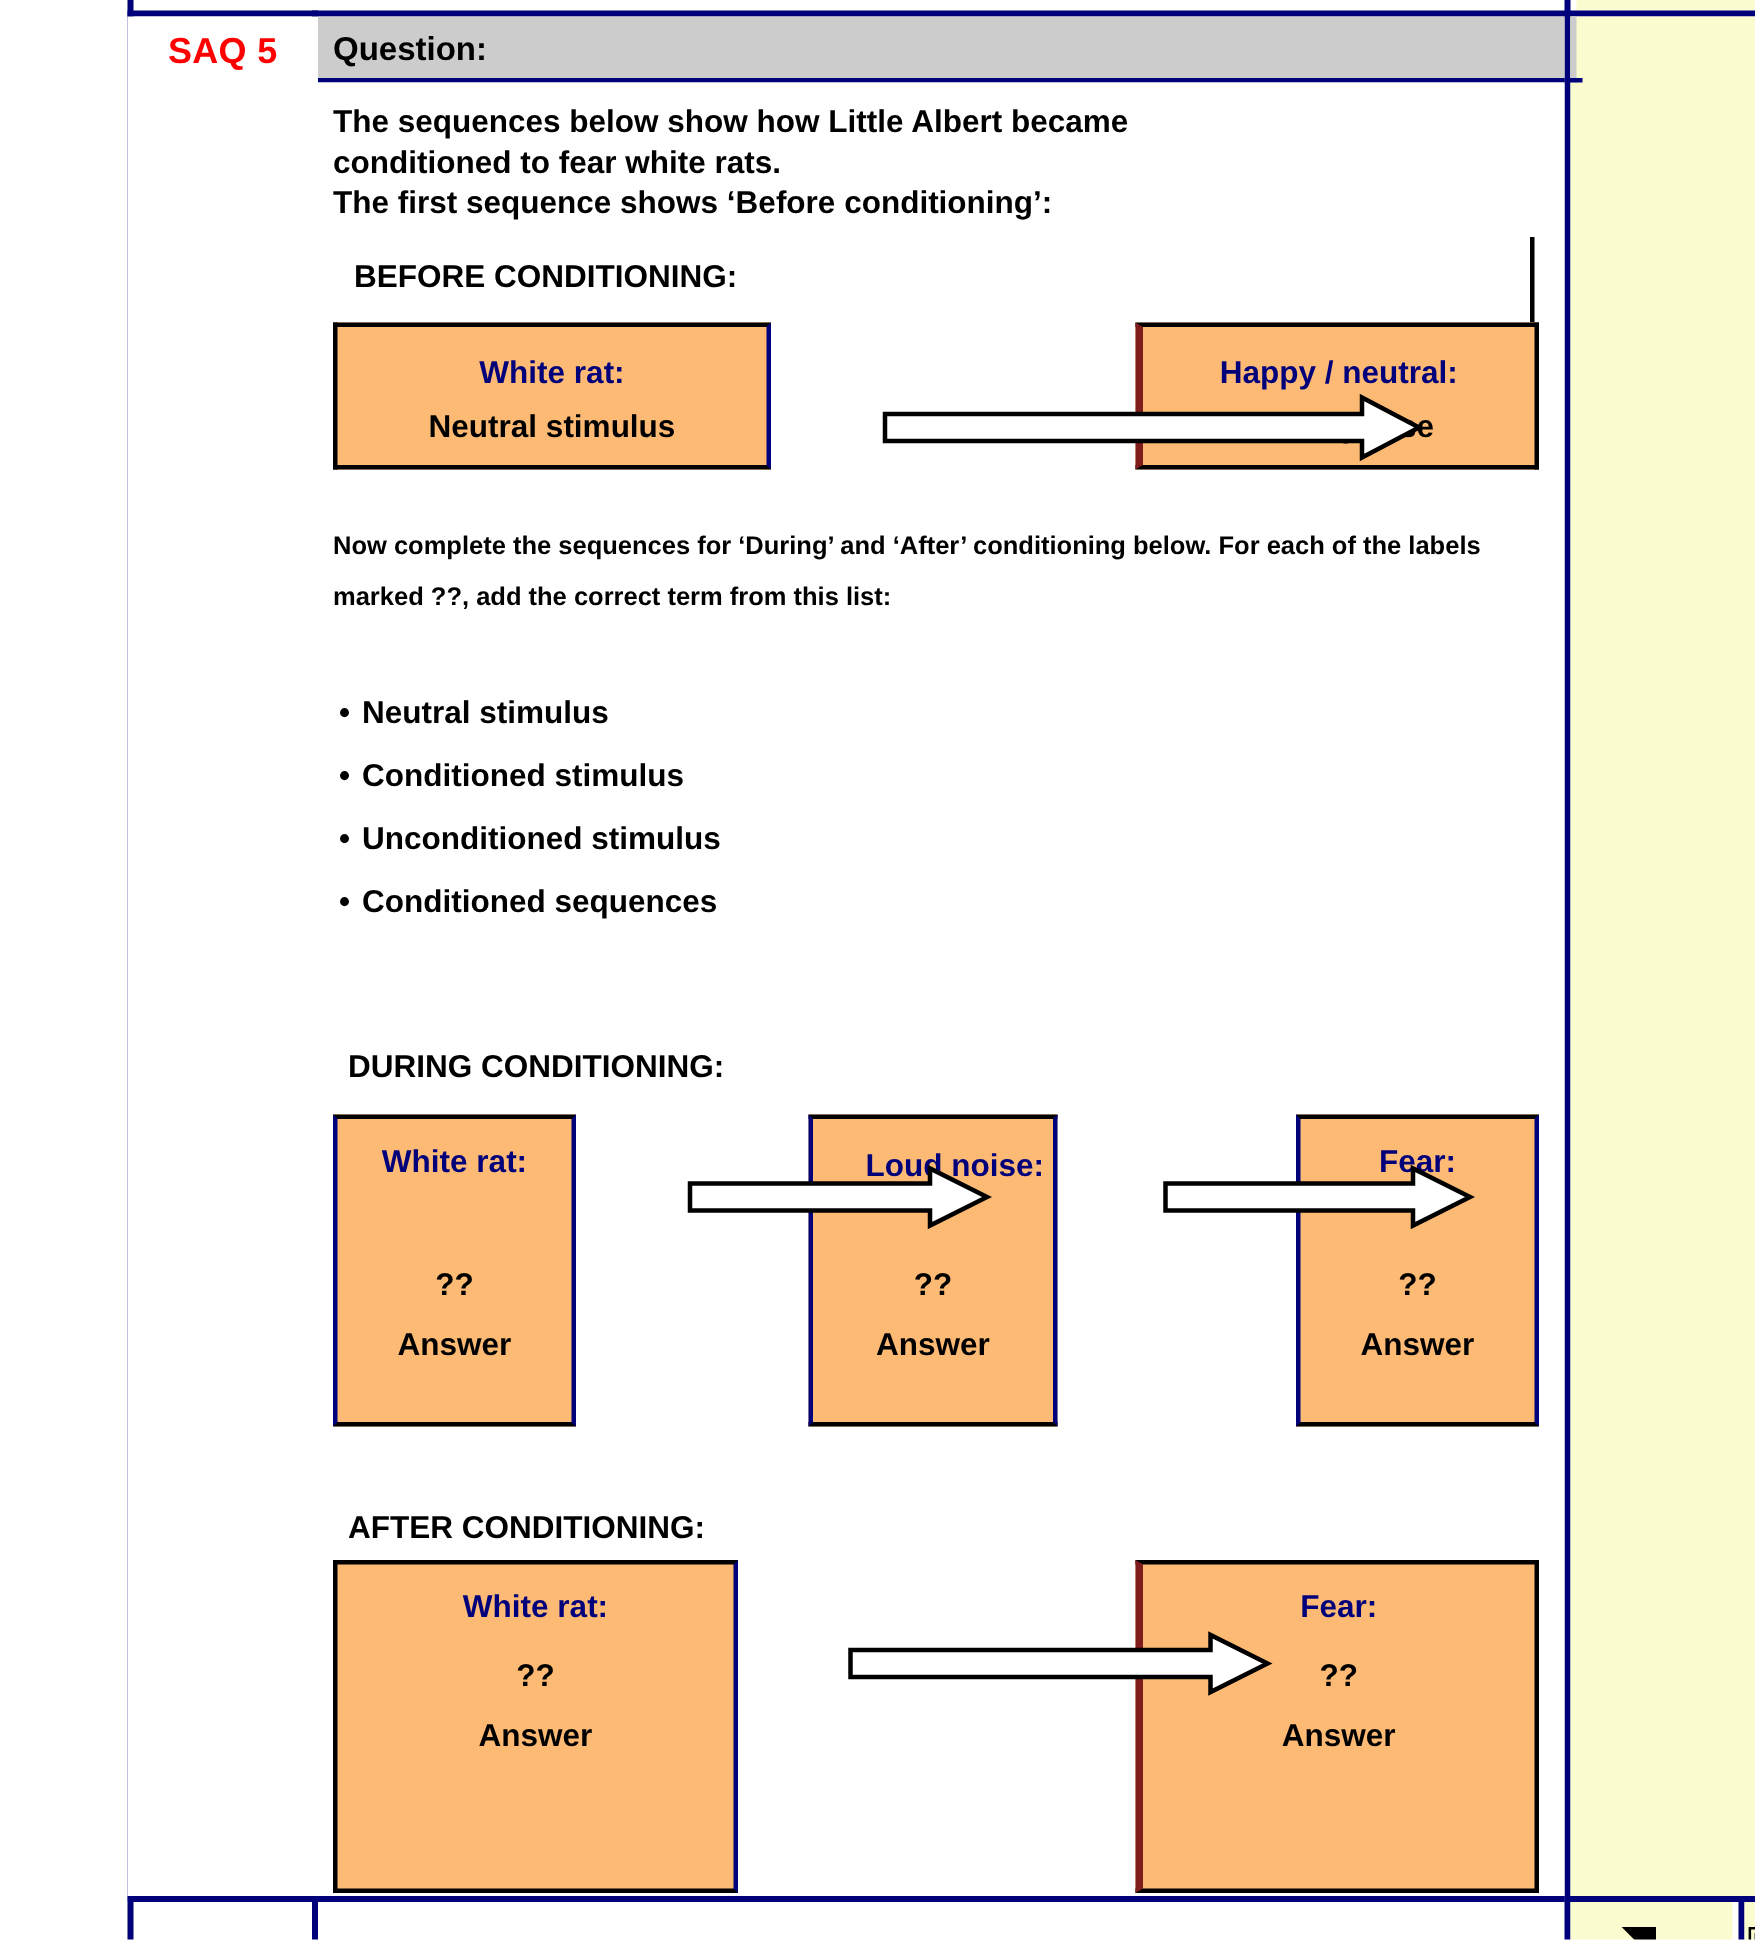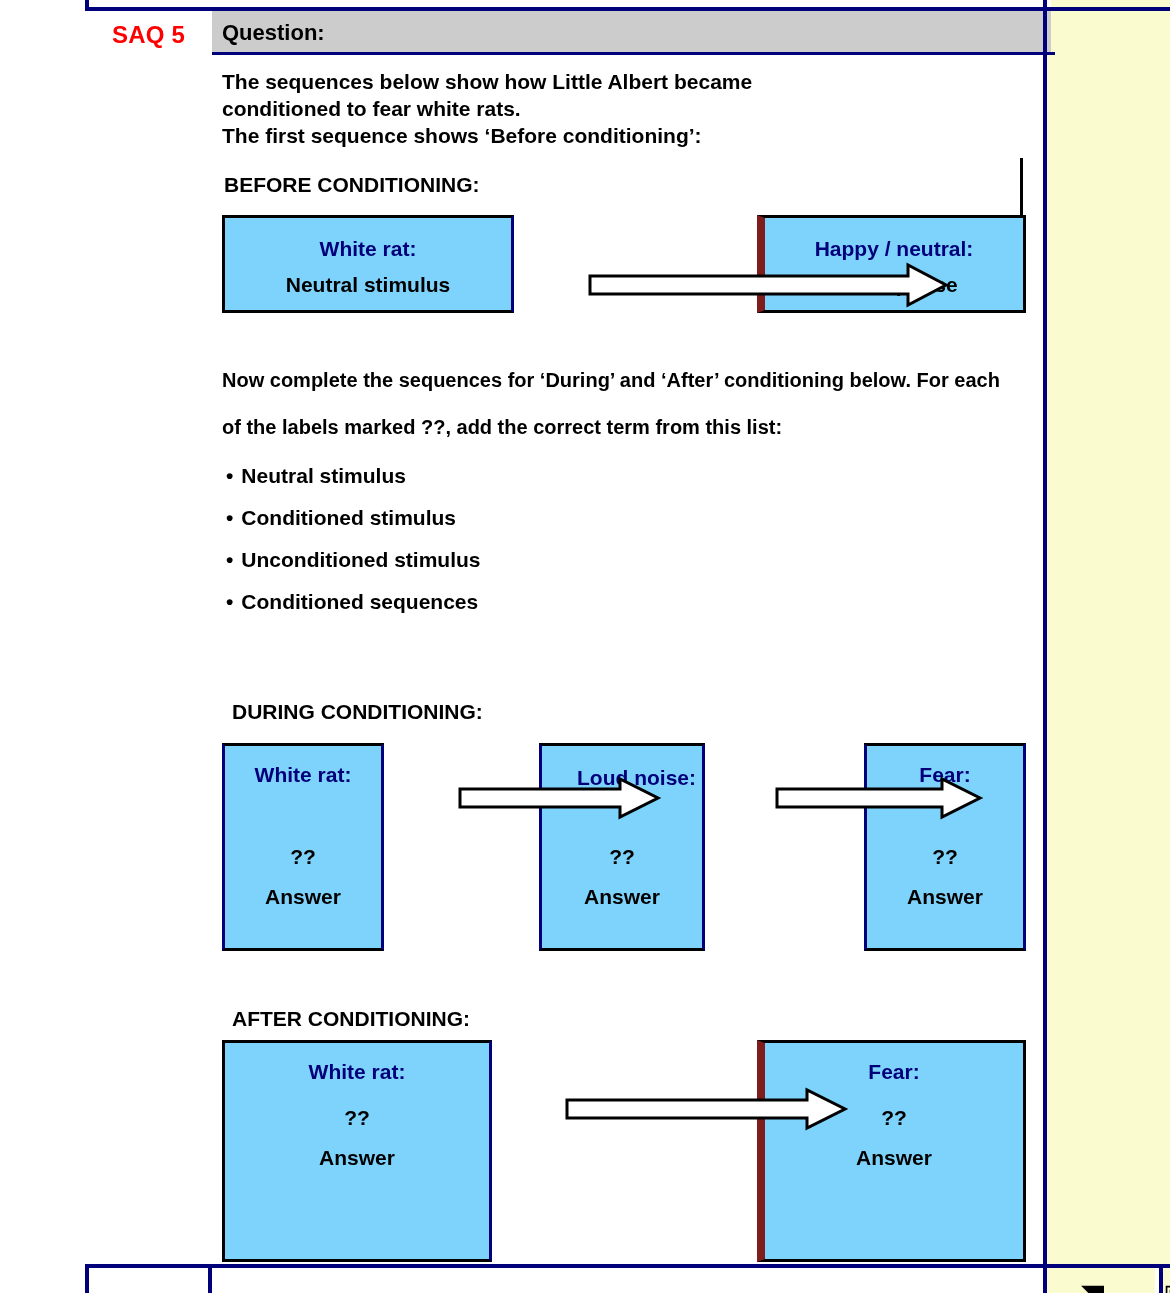--- a/index.html
+++ b/index.html
@@ -135,41 +135,41 @@
     color: #000000;
   }
 
   .section-title {
     position: absolute;
     font-size: 21px;
     font-weight: bold;
     color: #000000;
     white-space: nowrap;
   }
-  .title-before { left: 12px; top: 118px; }
+  .title-before { left: 24px; top: 118px; }
   .title-during { left: 20px; top: 645px; }
   .title-after  { left: 20px; top: 952px; }
 
   
   .tick-right {
     position: absolute;
     left: 808px; top: 103px;
     width: 3px; height: 57px;
     background: #000000;
   }
 
   
   .sbox {
     position: absolute;
-    background: #7dd3fc;
+    background: #fdba74;
     border: 3px solid #000000;
     box-sizing: border-box;
   }
   .sbox.navy-right { border-right: 3px solid #00007a; }
-  .sbox.navy-left  { border-left: 8px solid #7f1d1d; }
+  .sbox.navy-left  { border-left: 5px solid #7f1d1d; }
   .sbox.navy-sides { border-left: 3px solid #00007a; border-right: 3px solid #00007a; }
 
   .sbox-title {
     position: absolute;
     left: 0; right: 0;
     text-align: center;
     color: #00007a;
     font-size: 21px;
     font-weight: bold;
     line-height: 26px;
@@ -186,25 +186,25 @@
 
   
   .arrow {
     position: absolute;
     overflow: visible;
   }
 
   
   .instructions {
     position: absolute;
-    left: 10px; top: 302px;
+    left: 10px; top: 292px;
     width: 790px;
-    font-size: 20px;
-    font-weight: bold;
-    line-height: 47px;
+    font-size: 17px;
+    font-weight: bold;
+    line-height: 34px;
     color: #000000;
   }
   .bullets {
     position: absolute;
     left: 14px; top: 400px;
     width: 600px;
   }
   .bullet-item {
     font-size: 21px;
     font-weight: bold;

